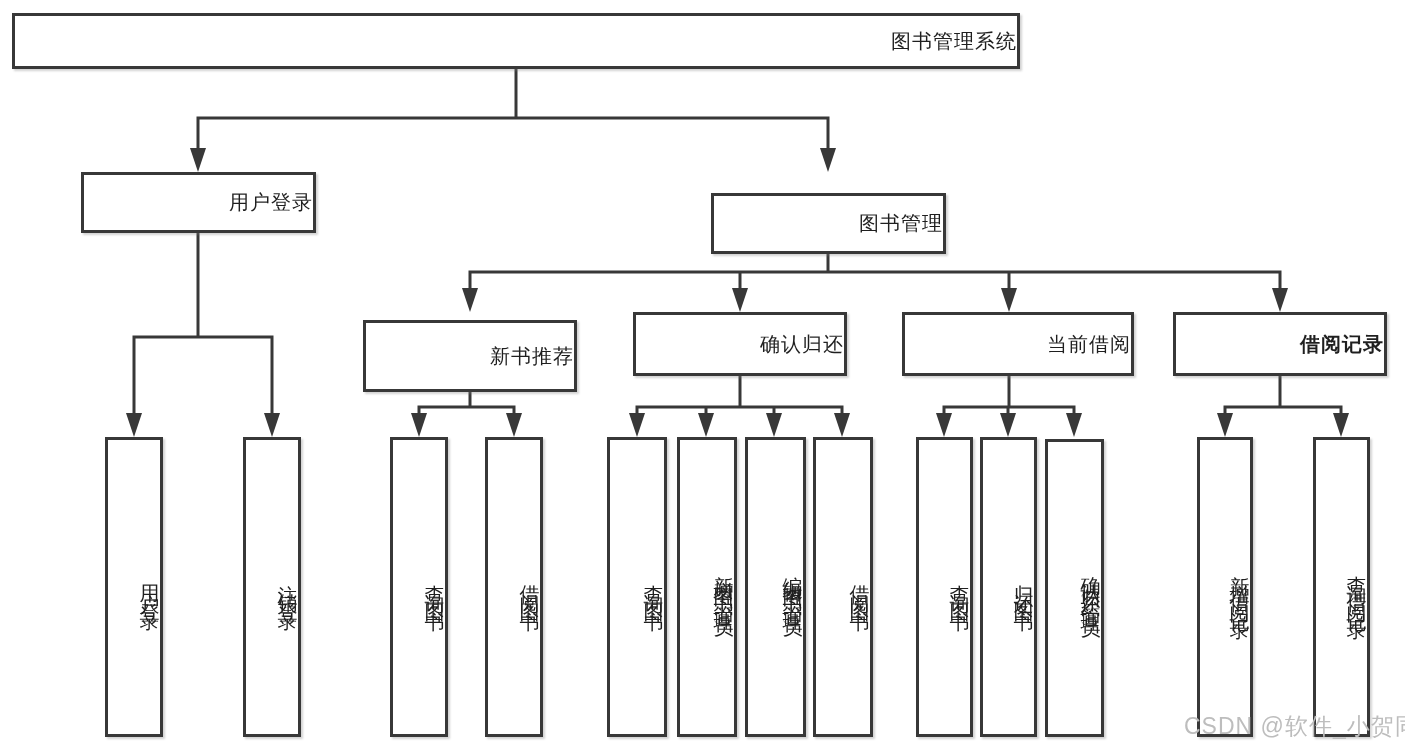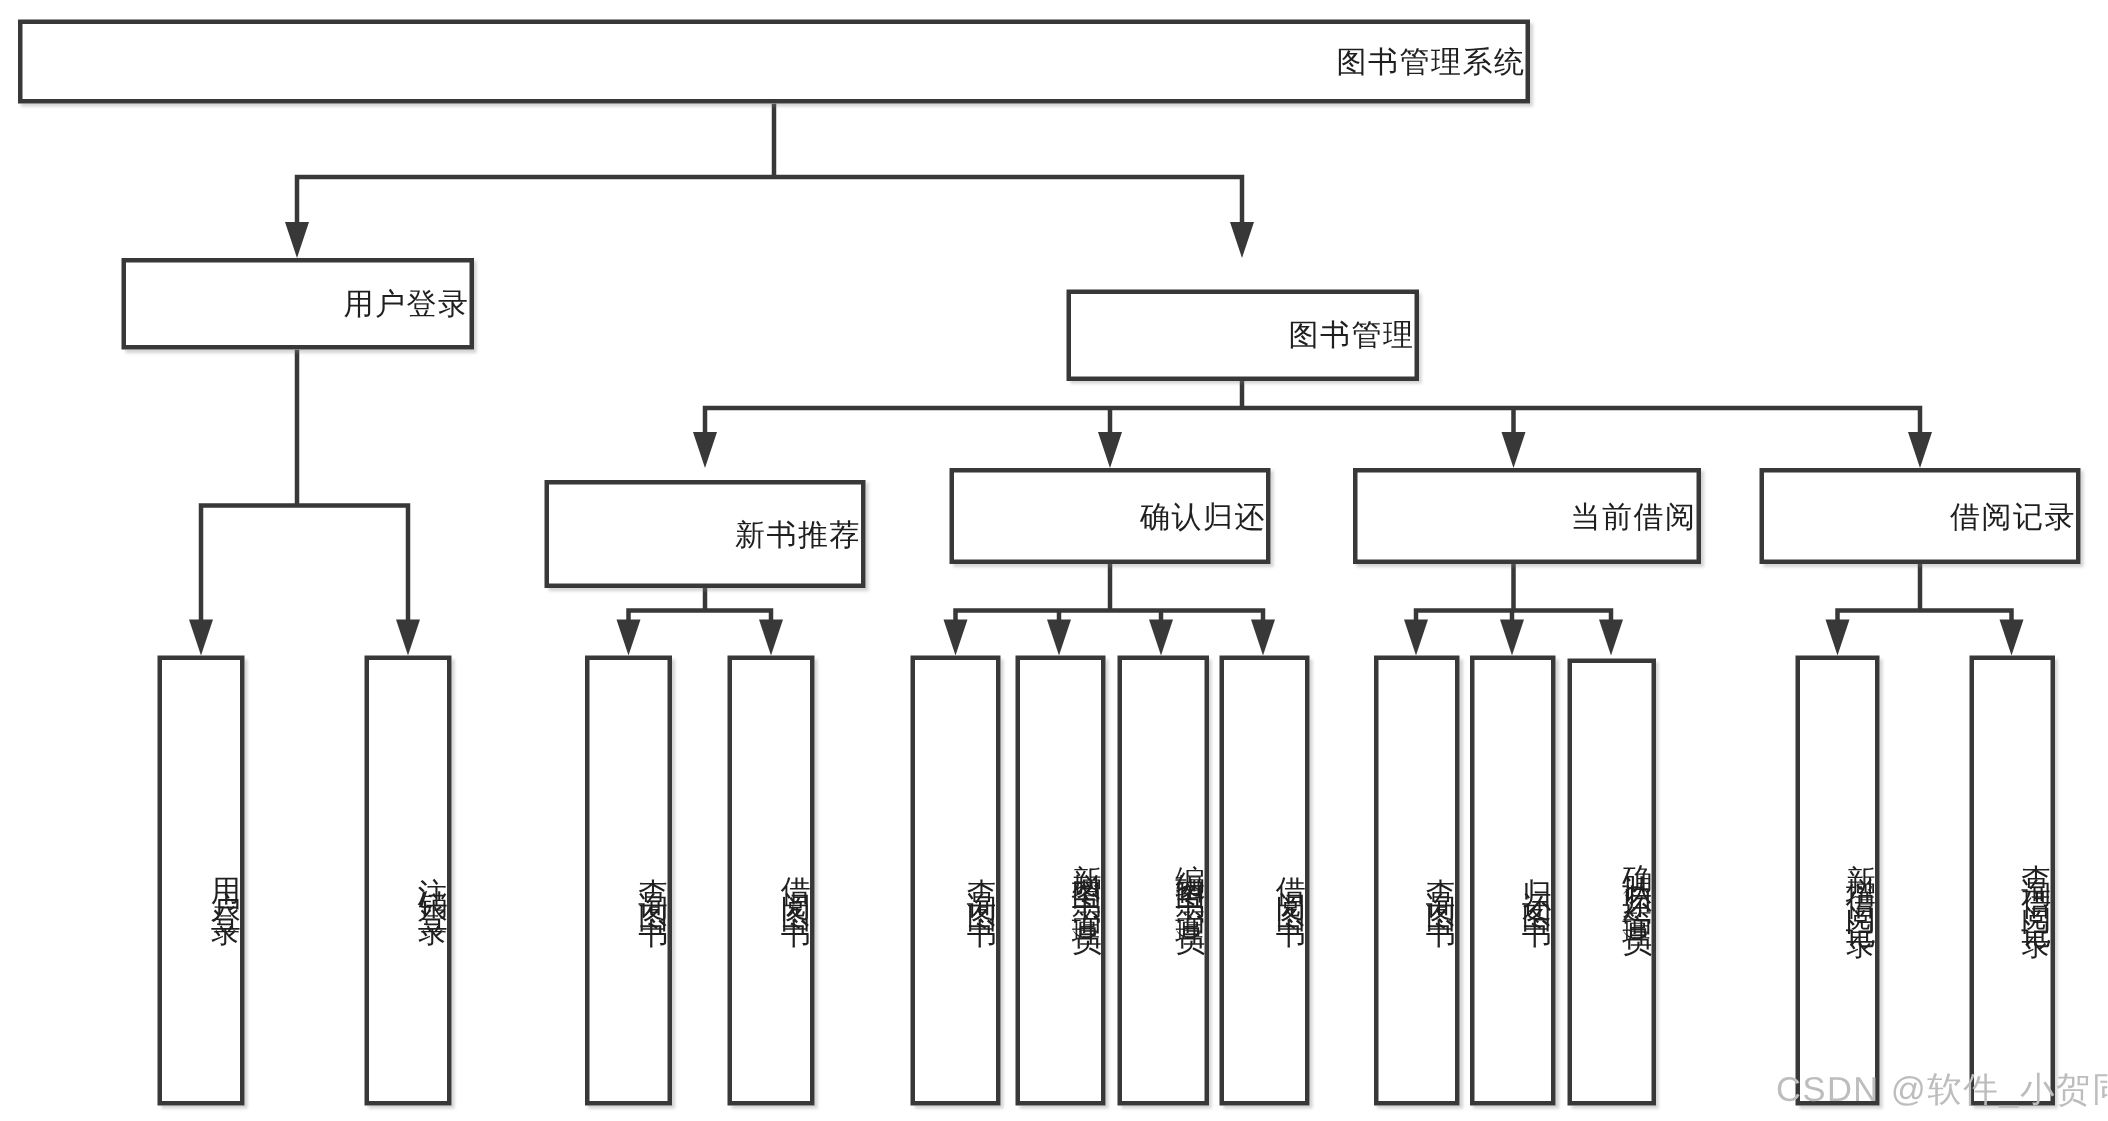--- a/index.html
+++ b/index.html
@@ -131,21 +131,21 @@
 
   <div class="node h" style="left:363px; top:320px; width:214px; height:72px;">
     <span>新书推荐</span>
   </div>
   <div class="node h" style="left:633px; top:312px; width:214px; height:64px;">
     <span>确认归还</span>
   </div>
   <div class="node h" style="left:902px; top:312px; width:232px; height:64px;">
     <span>当前借阅</span>
   </div>
-  <div class="node h" style="left:1173px; top:312px; width:214px; height:64px;">
+  <div class="node h" style="left:1173px; top:312px; width:214px; height:64px;font-weight:bold;">
     <span>借阅记录</span>
   </div>
 
   <div class="node v" style="left:105px; top:437px; width:58px; height:300px;">
     <span class="vtext">用户登录</span>
   </div>
   <div class="node v" style="left:243px; top:437px; width:58px; height:300px;">
     <span class="vtext">注销登录</span>
   </div>
 

